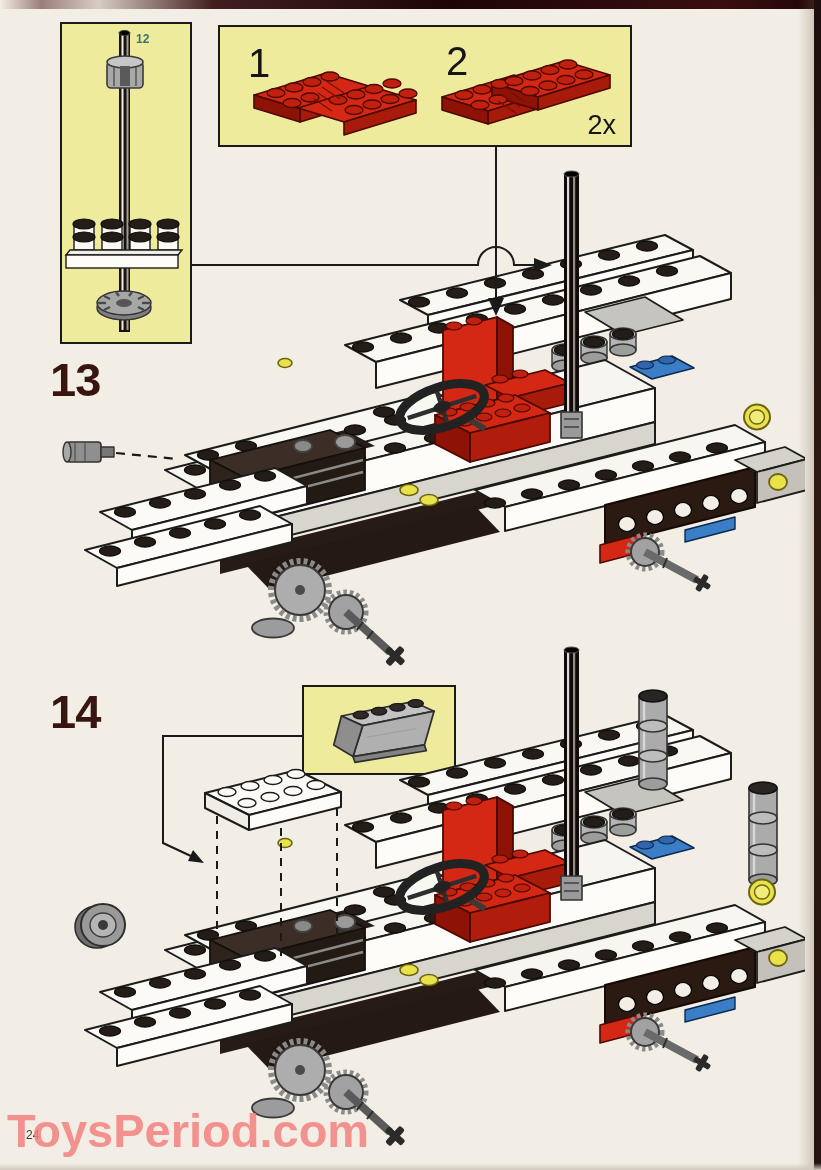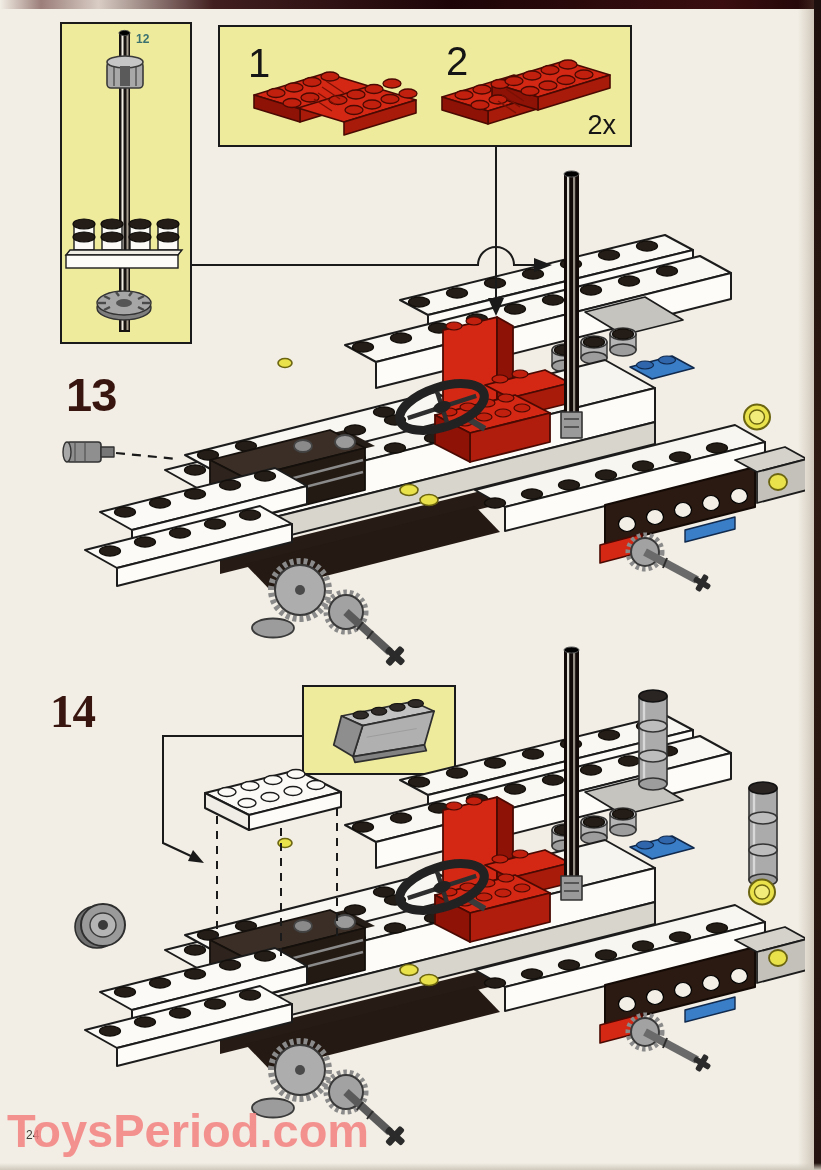--- a/index.html
+++ b/index.html
@@ -185,22 +185,22 @@
       <g fill="#2f2a28" stroke="#151310" stroke-width="1.2">
         <ellipse cx="54" cy="27" rx="8" ry="4"></ellipse>
           <ellipse cx="73" cy="23" rx="8" ry="4"></ellipse>
         <ellipse cx="92" cy="19" rx="8" ry="4"></ellipse>
           <ellipse cx="111" cy="15" rx="8" ry="4"></ellipse>
       </g>
       <line x1="60" y1="50" x2="112" y2="41" stroke="#9c9c9c" stroke-width="1"></line>
     </svg>
   </div>
 
-  <div class="abs step-number" style="left:66px;top:352px;margin-top:15px;">13</div>
-  <div class="abs step-number" style="left:50px;top:684px;font-family:Liberation Serif, serif;">14</div>
+  <div class="abs step-number" style="left:50px;top:352px;">13</div>
+  <div class="abs step-number" style="left:50px;top:684px;">14</div>
 
   <svg class="abs" style="left:0;top:0;z-index:20;pointer-events:none;" width="821" height="1170" viewBox="0 0 821 1170">
     <path class="line" d="M192,265 H478 A18,18 0 0 1 514,265 H534"></path>
     <polygon class="arrow" points="534,258 534,272 552,265"></polygon>
     <line class="line" x1="496" y1="147" x2="496" y2="298"></line>
     <polygon class="arrow" points="488,298 504,298 496,316"></polygon>
     <polyline class="line" points="302,736 163,736 163,843 193,857"></polyline>
     <polygon class="arrow" points="204,863 188,861 193,850"></polygon>
   </svg>
 

